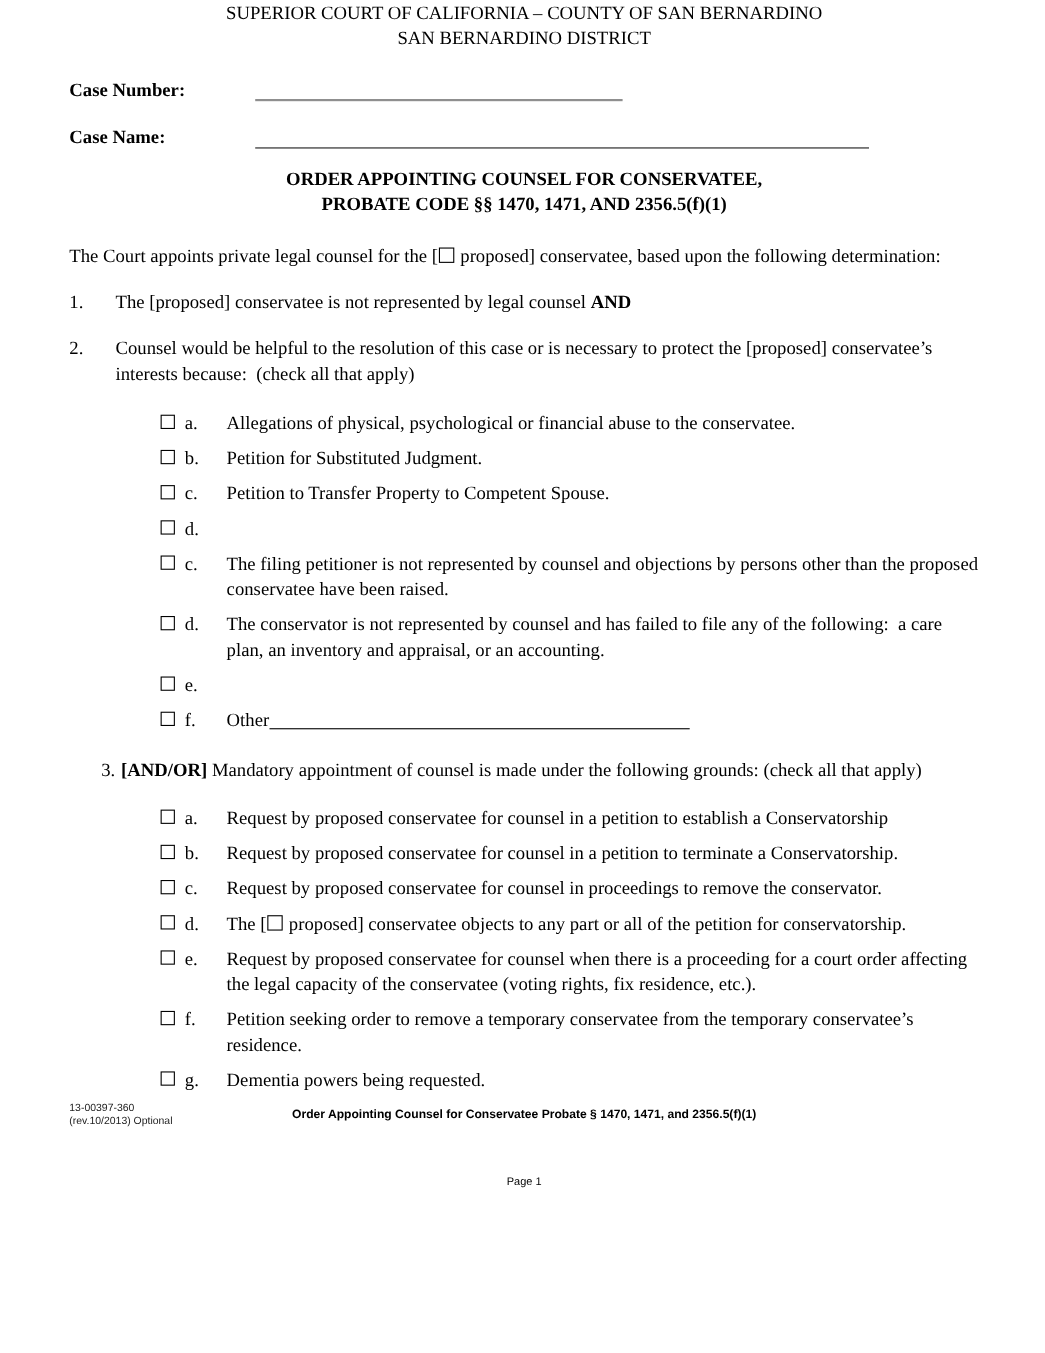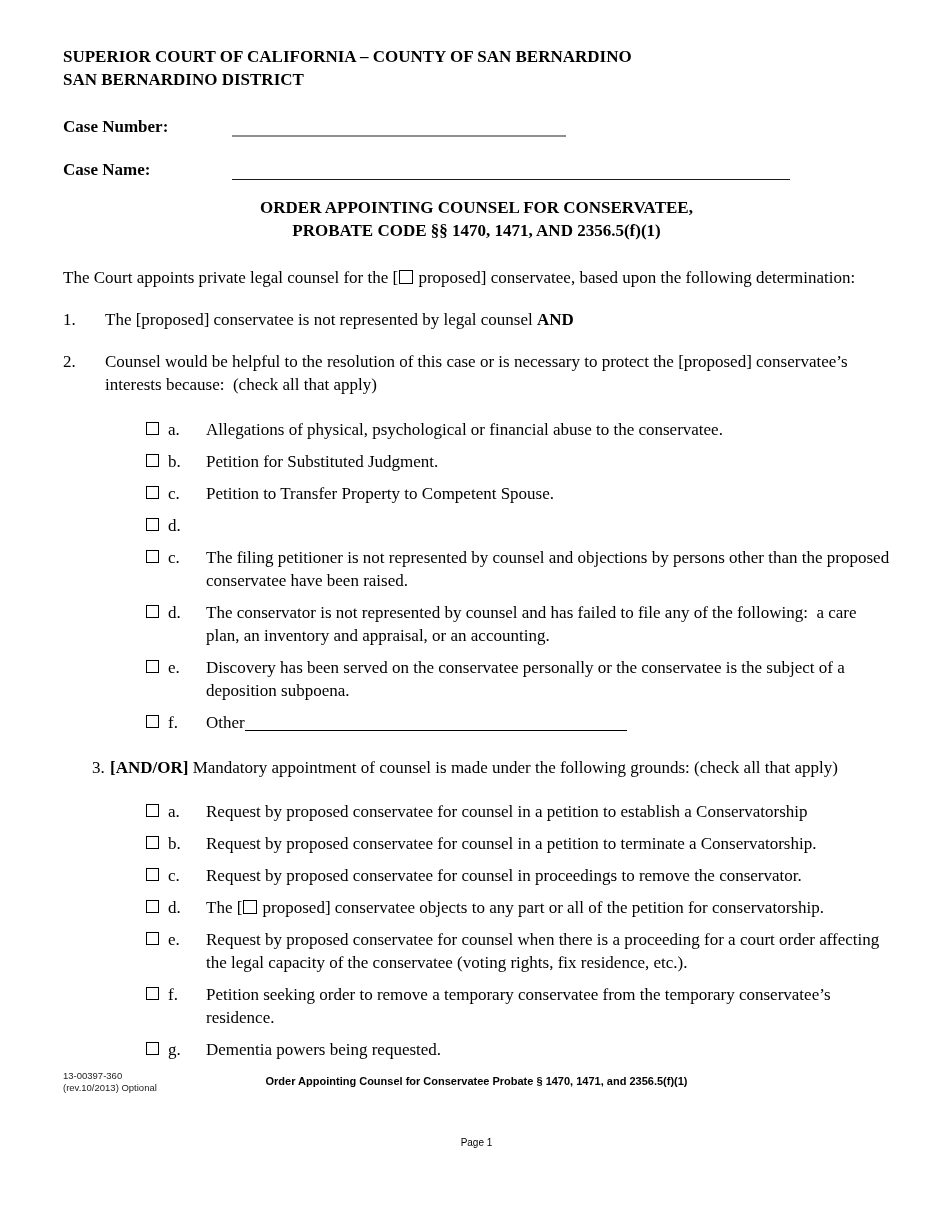--- a/index.html
+++ b/index.html
@@ -11,21 +11,21 @@
     padding: 0 60px 0 63px;
     background: #ffffff;
     color: #000000;
     font-family: "Liberation Serif", "DejaVu Serif", serif;
     font-size: 17px;
     line-height: 23px;
     overflow: hidden;
   }
   .bold { font-weight: bold; }
 
-  .court-title { padding-top: 45px; font-weight: bold; text-align: left; }
+  .court-title { font-weight: normal; text-align: center; }
 
   .case-row { display: flex; align-items: flex-start; }
   .case-row.number { margin-top: 24px; }
   .case-row.name { margin-top: 20px; }
   .case-label { width: 169px; font-weight: bold; flex: none; }
   .case-line { flex: none; height: 20px; }
   .case-line.num-line { width: 334px; border-bottom: 2px solid #8f8f8f; }
   .case-line.name-line { width: 558px; height: 21px; border-bottom: 1.5px solid #1a1a1a; }
 
   .form-title { margin-top: 15px; font-weight: bold; text-align: center; }
@@ -141,21 +141,20 @@
       <span class="itext">The filing petitioner is not represented by counsel and objections by persons other than the proposed conservatee have been raised.</span>
     </div>
     <div class="check-row">
       <span class="cbx"></span>
       <span class="letter">d.</span>
       <span class="itext">The conservator is not represented by counsel and has failed to file any of the following:  a care plan, an inventory and appraisal, or an accounting.</span>
     </div>
     <div class="check-row">
       <span class="cbx"></span>
       <span class="letter">e.</span>
-      <span class="itext">Discovery has been served on the conservatee personally or the conservatee is the subject of a deposition subpoena.</span>
     </div>
     <div class="check-row">
       <span class="cbx"></span>
       <span class="letter">f.</span>
       <span class="itext"><span>Other</span><span class="fill-line"></span></span>
     </div>
   </div>
 
   <div class="num-row item3">
     <span class="num-cell">3.</span>

